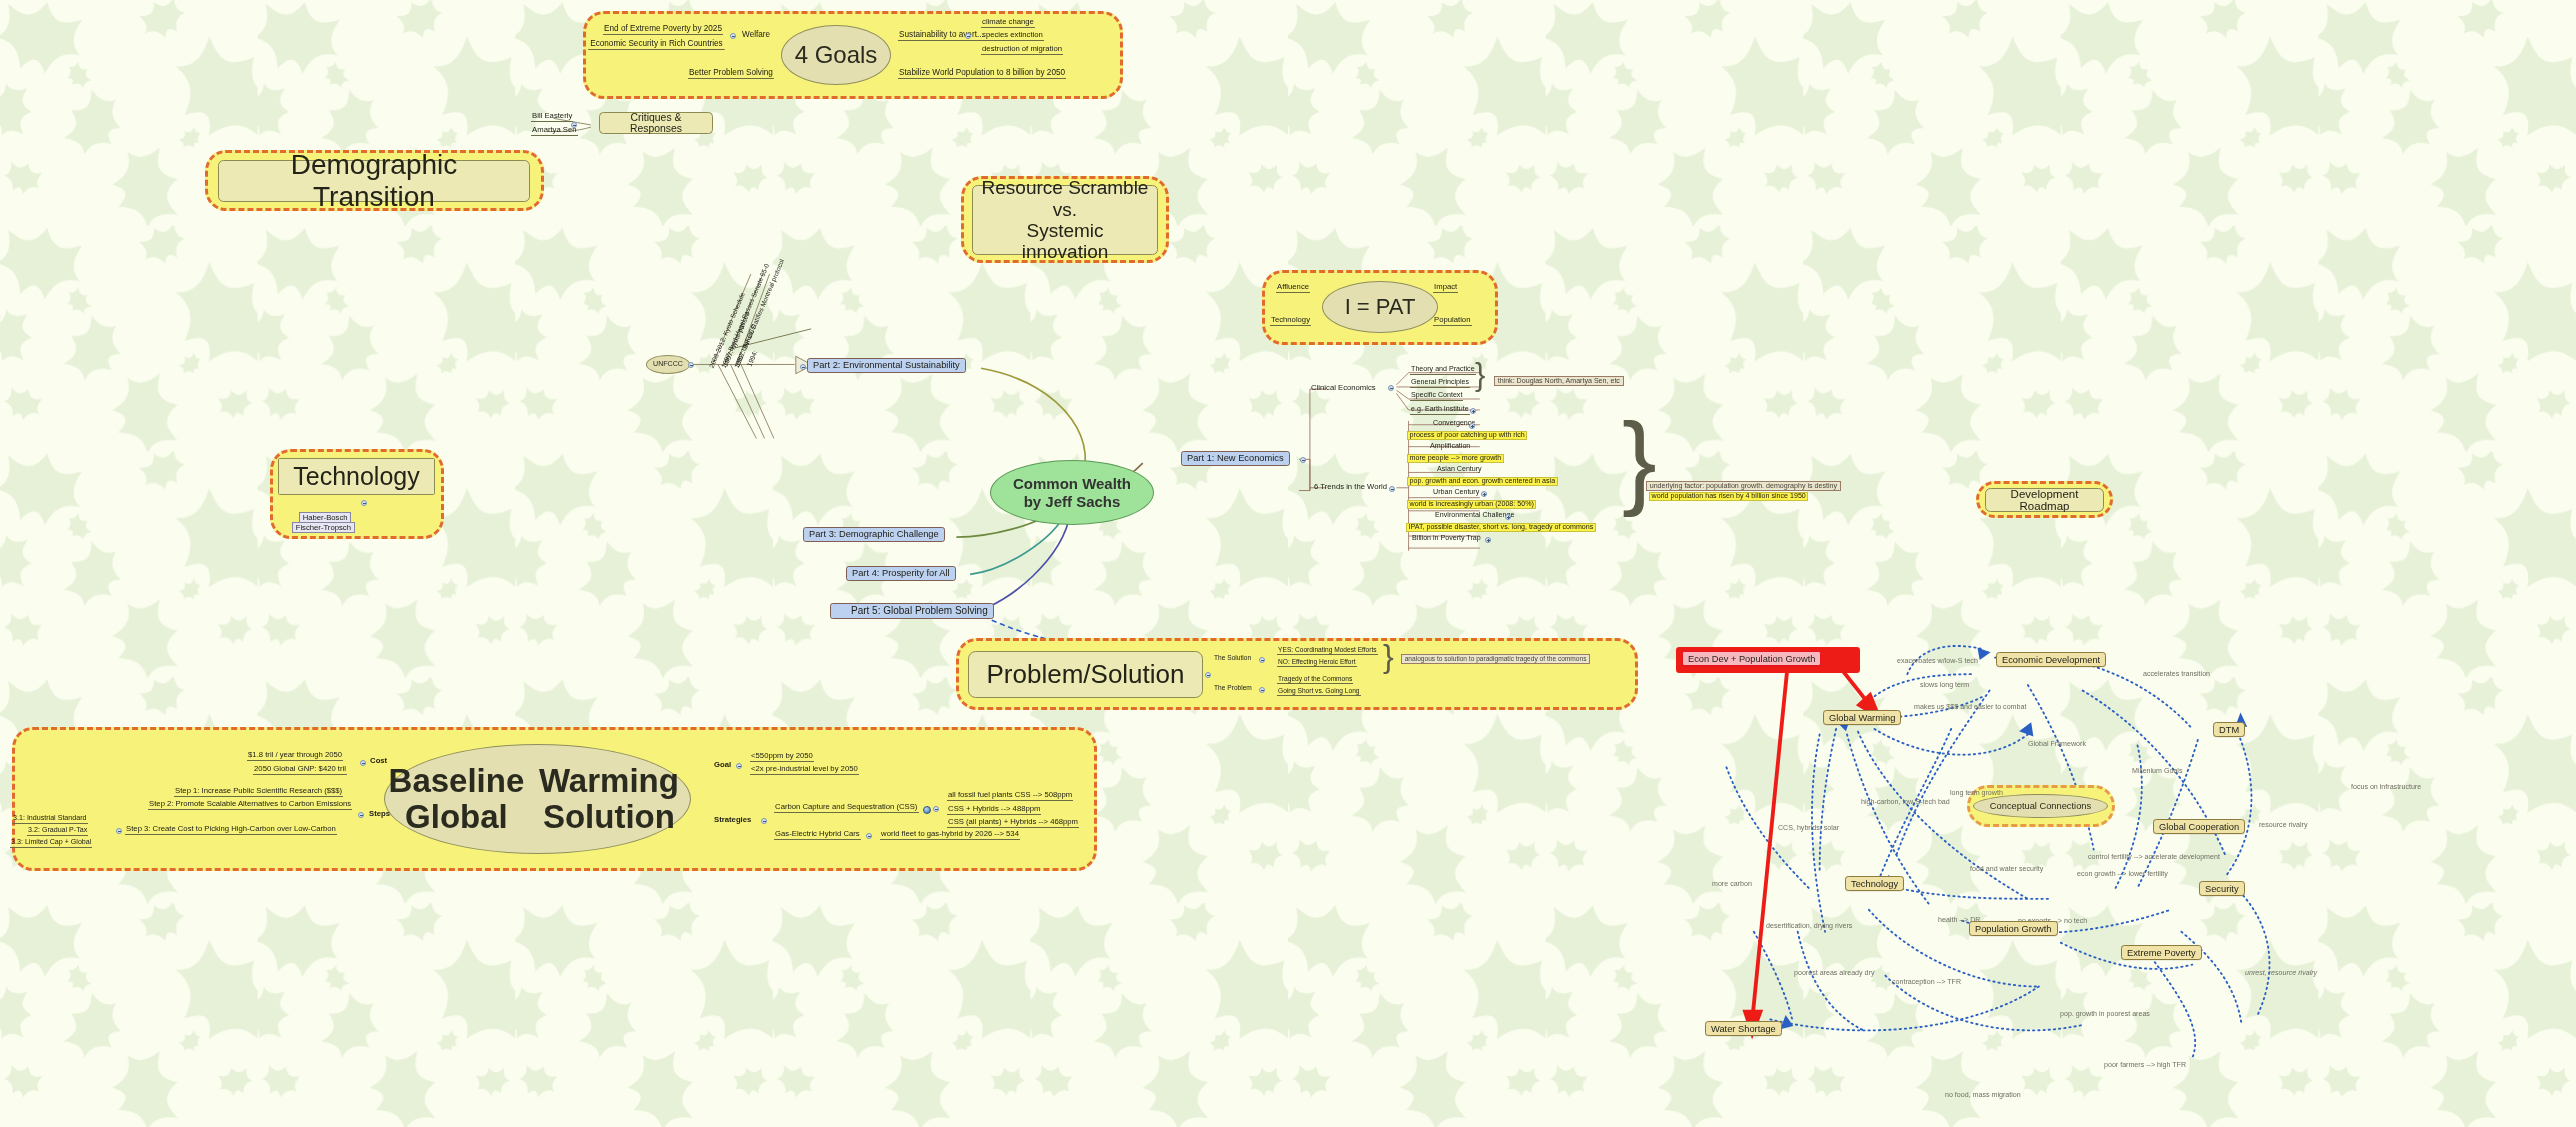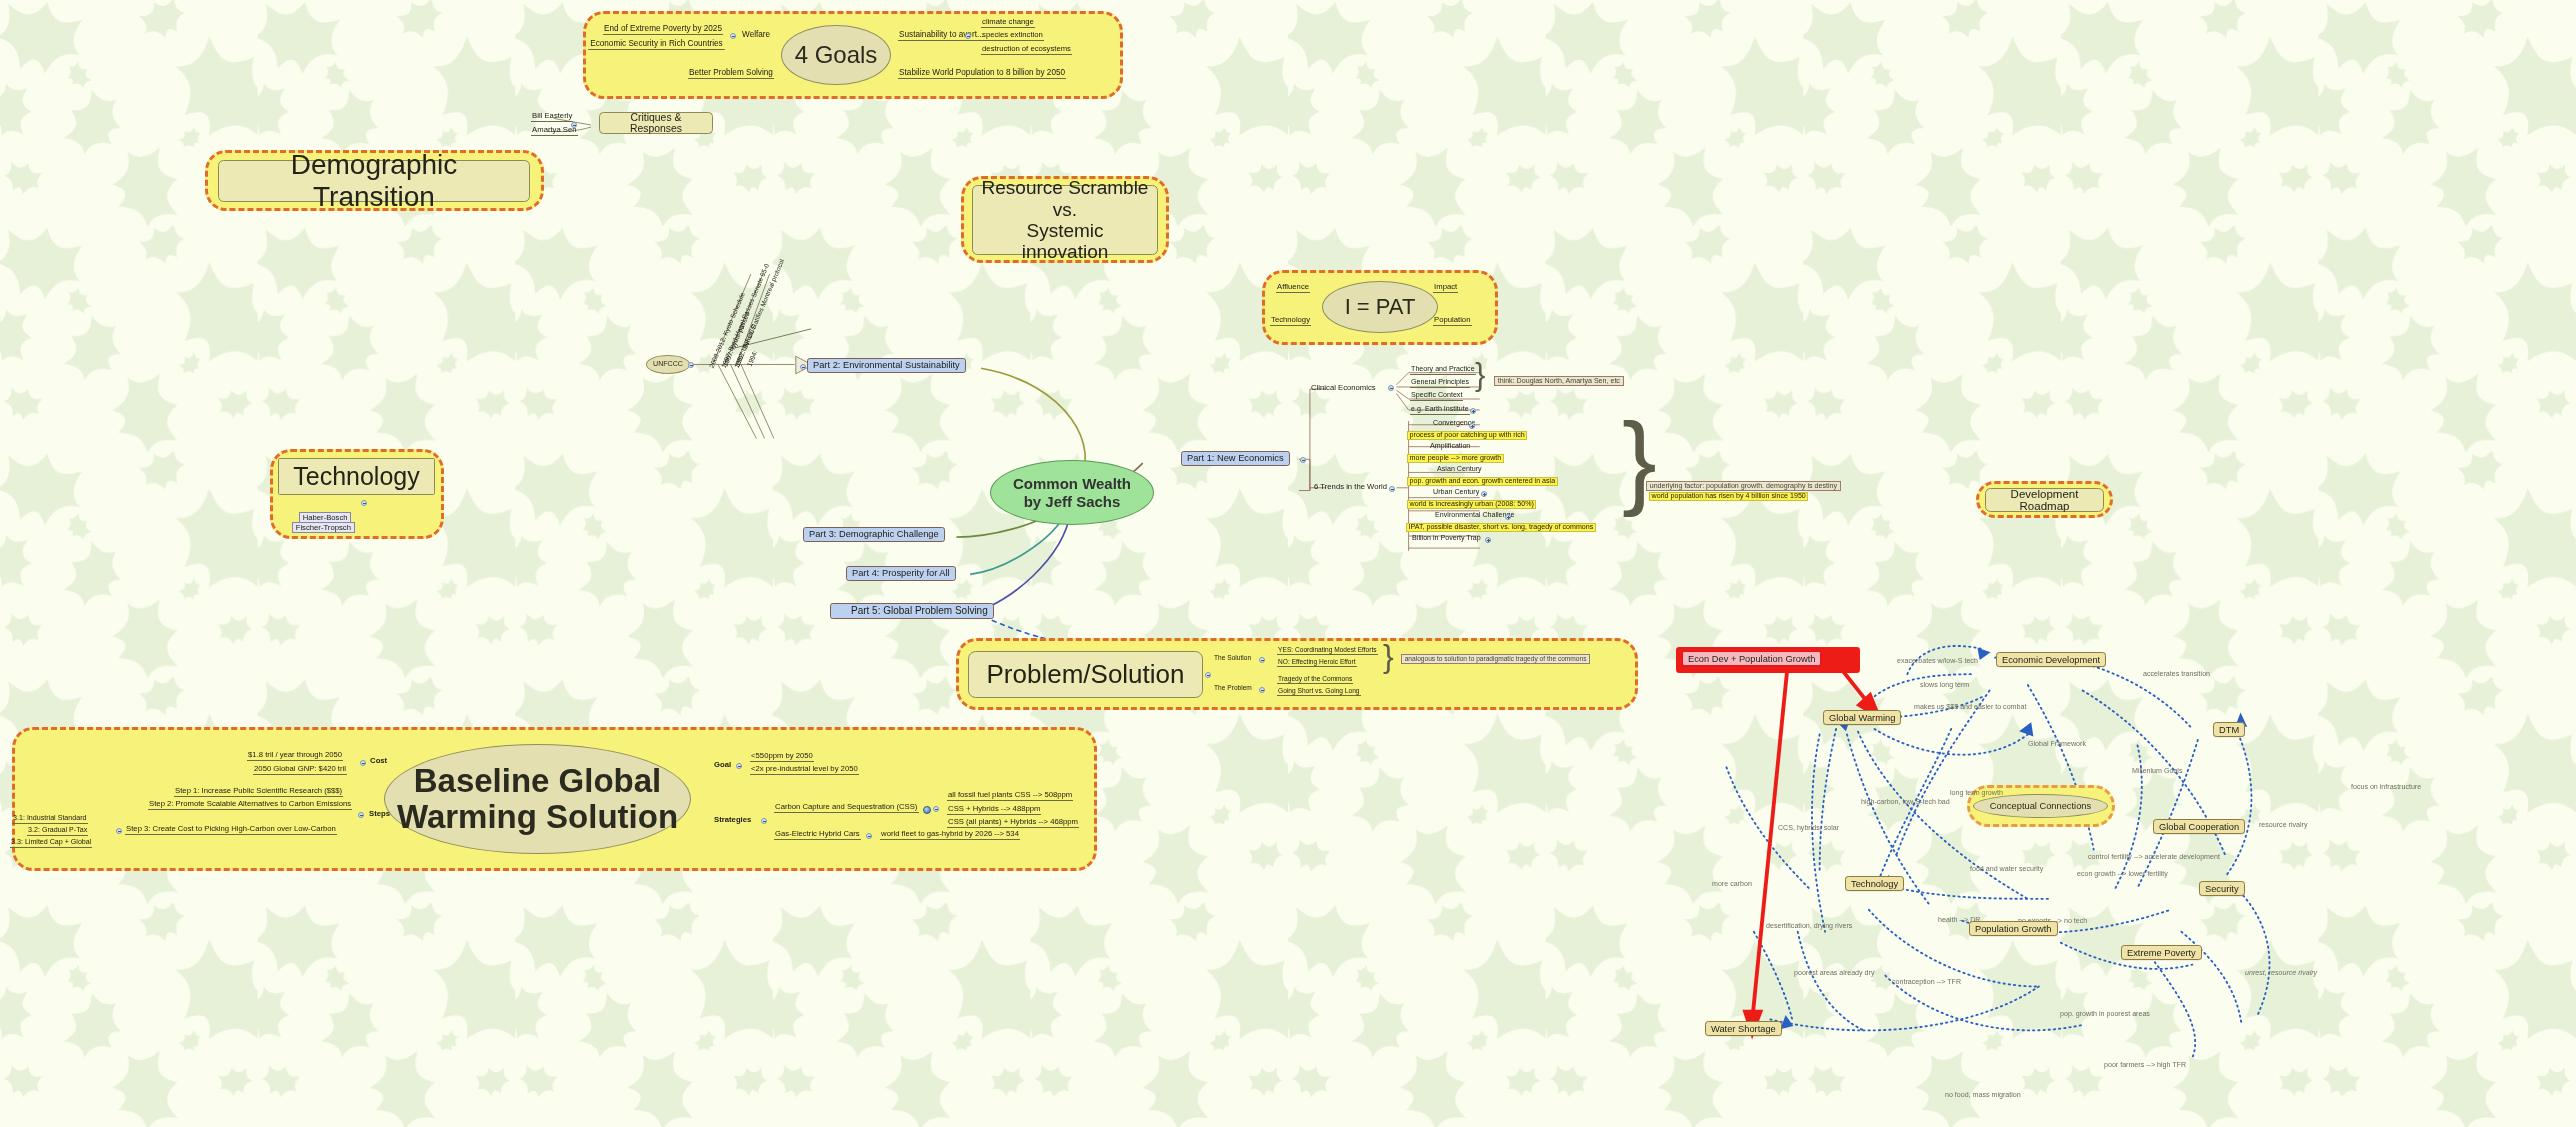--- a/index.html
+++ b/index.html
@@ -322,21 +322,21 @@
 <div class="leaf ul" style="left:603px;top:25px;font-size:8.2px;">End of Extreme Poverty by 2025</div>
 <div class="leaf ul boxed" style="left:588px;top:39px;font-size:8.2px;background:transparent;border:none;border-bottom:0.5px solid #6b6b44;">Economic Security in Rich Countries</div>
 <div class="leaf" style="left:741px;top:31px;font-size:8.2px;">Welfare</div>
 <div class="collapse" style="left:730px;top:33px;"></div>
 <div class="leaf ul" style="left:688px;top:69px;font-size:8.2px;">Better Problem Solving</div>
 
 <div class="leaf ul" style="left:898px;top:31px;font-size:8.2px;">Sustainability to avert...</div>
 <div class="collapse" style="left:965px;top:33px;"></div>
 <div class="leaf ul" style="left:981px;top:18px;font-size:7.7px;">climate change</div>
 <div class="leaf ul" style="left:981px;top:31px;font-size:7.7px;">species extinction</div>
-<div class="leaf ul" style="left:981px;top:45px;font-size:7.7px;">destruction of ecosystems</div>
+<div class="leaf ul" style="left:981px;top:45px;font-size:7.7px;">destruction of migration</div>
 <div class="leaf ul" style="left:898px;top:69px;font-size:8.2px;">Stabilize World Population to 8 billion by 2050</div>
 
 <div class="leaf ul" style="left:531px;top:112px;font-size:7.7px;">Bill Easterly</div>
 <div class="leaf ul" style="left:531px;top:126px;font-size:7.7px;">Amartya Sen</div>
 <div class="collapse" style="left:571px;top:122px;"></div>
 <div class="titlebox flat" style="left:599px;top:112px;width:114px;height:22px;font-size:10.4px;background:#ece9b4;border-radius:4.4px;">
   <span>Critiques &amp; Responses</span>
 </div>
 
 <div class="cloud" style="left:205px;top:150px;width:339px;height:61px;"></div>
@@ -439,21 +439,21 @@
 <div class="leaf ul" style="left:1277px;top:647px;font-size:6.6px;">YES: Coordinating Modest Efforts</div>
 <div class="leaf ul" style="left:1277px;top:659px;font-size:6.6px;">NO: Effecting Heroic Effort</div>
 <div class="brace" style="left:1383px;top:643px;font-size:32px;line-height:0.85;">}</div>
 <div class="leaf note" style="left:1401px;top:654px;font-size:6.6px;">analogous to solution to paradigmatic tragedy of the commons</div>
 <div class="leaf" style="left:1213px;top:685px;font-size:6.6px;">The Problem</div>
 <div class="collapse" style="left:1259px;top:687px;"></div>
 <div class="leaf ul" style="left:1277px;top:676px;font-size:6.6px;">Tragedy of the Commons</div>
 <div class="leaf ul" style="left:1277px;top:688px;font-size:6.6px;">Going Short vs. Going Long</div>
 
 <div class="cloud" style="left:12px;top:727px;width:1085px;height:144px;"></div>
-<div class="ellipse tan" style="left:384px;top:744px;width:307px;height:110px;font-size:33px;font-weight:bold;flex-direction:column;line-height:1.08;">
+<div class="ellipse tan" style="left:384px;top:744px;width:307px;height:110px;font-size:33px;font-weight:bold;line-height:1.08;">
   <span>Baseline Global</span>
   <span>Warming Solution</span>
 </div>
 
 <div class="leaf" style="left:369px;top:757px;font-size:7.7px;font-weight:bold;">Cost</div>
 <div class="collapse" style="left:360px;top:760px;"></div>
 <div class="leaf ul" style="left:247px;top:751px;font-size:7.7px;">$1.8 tril / year through 2050</div>
 <div class="leaf ul" style="left:253px;top:765px;font-size:7.7px;">2050 Global GNP: $420 tril</div>
 
 <div class="leaf" style="left:368px;top:810px;font-size:7.7px;font-weight:bold;">Steps</div>

